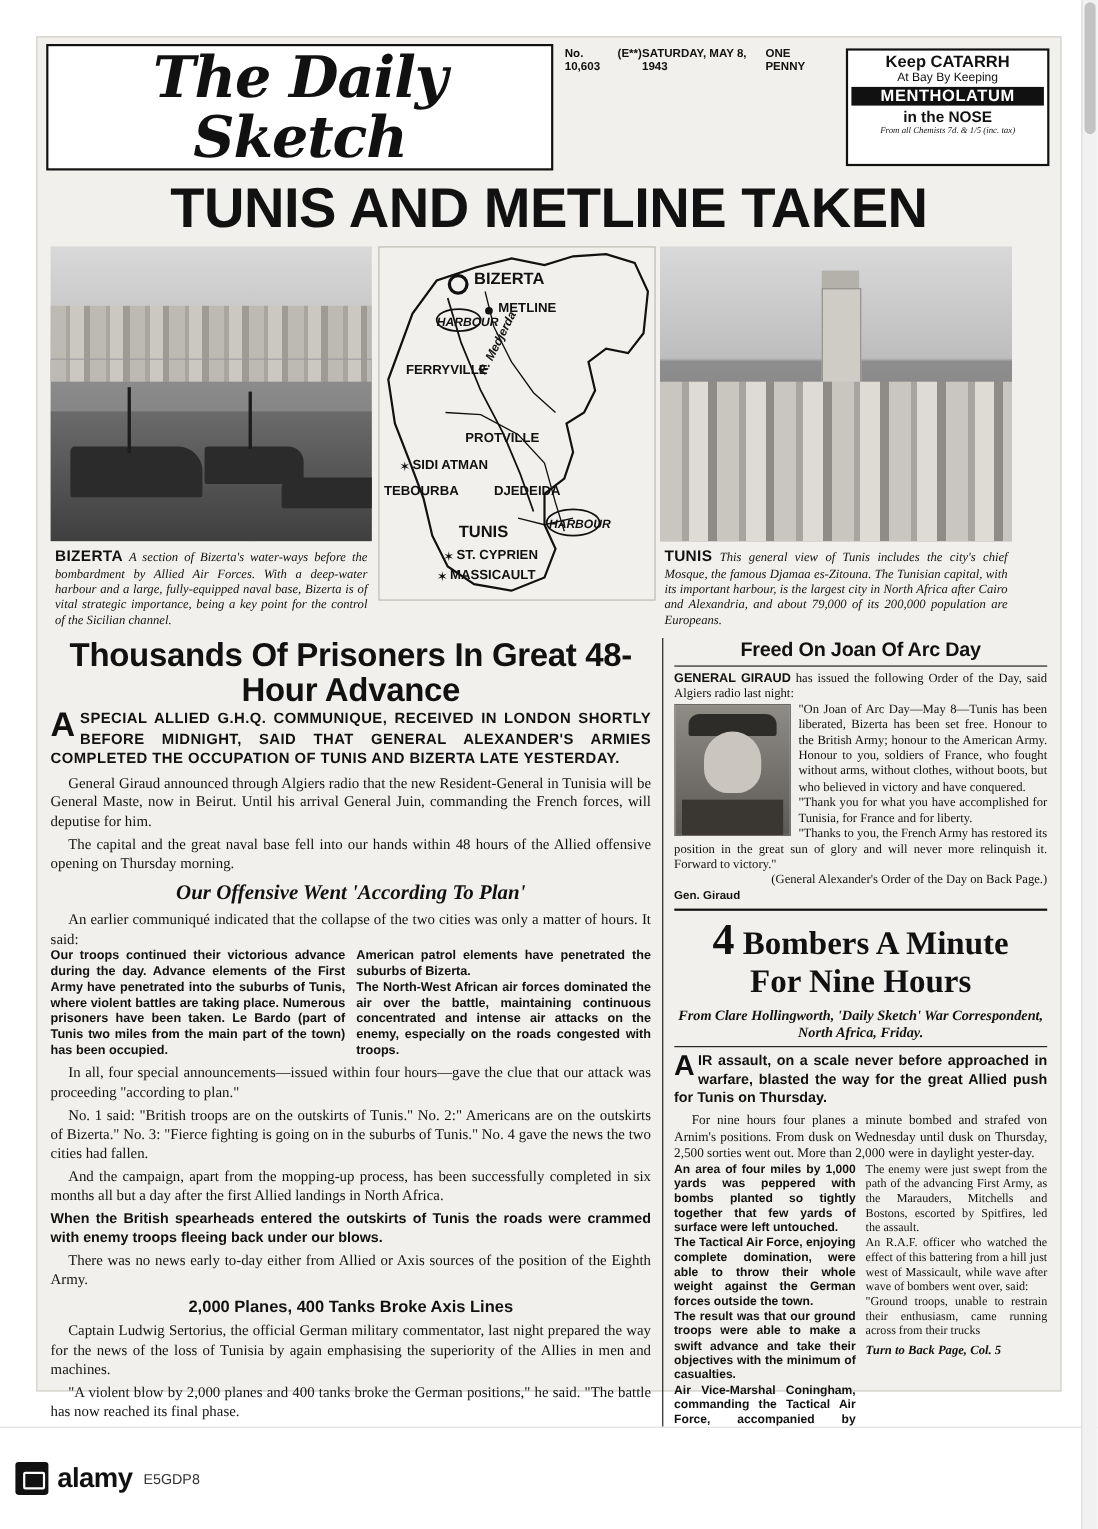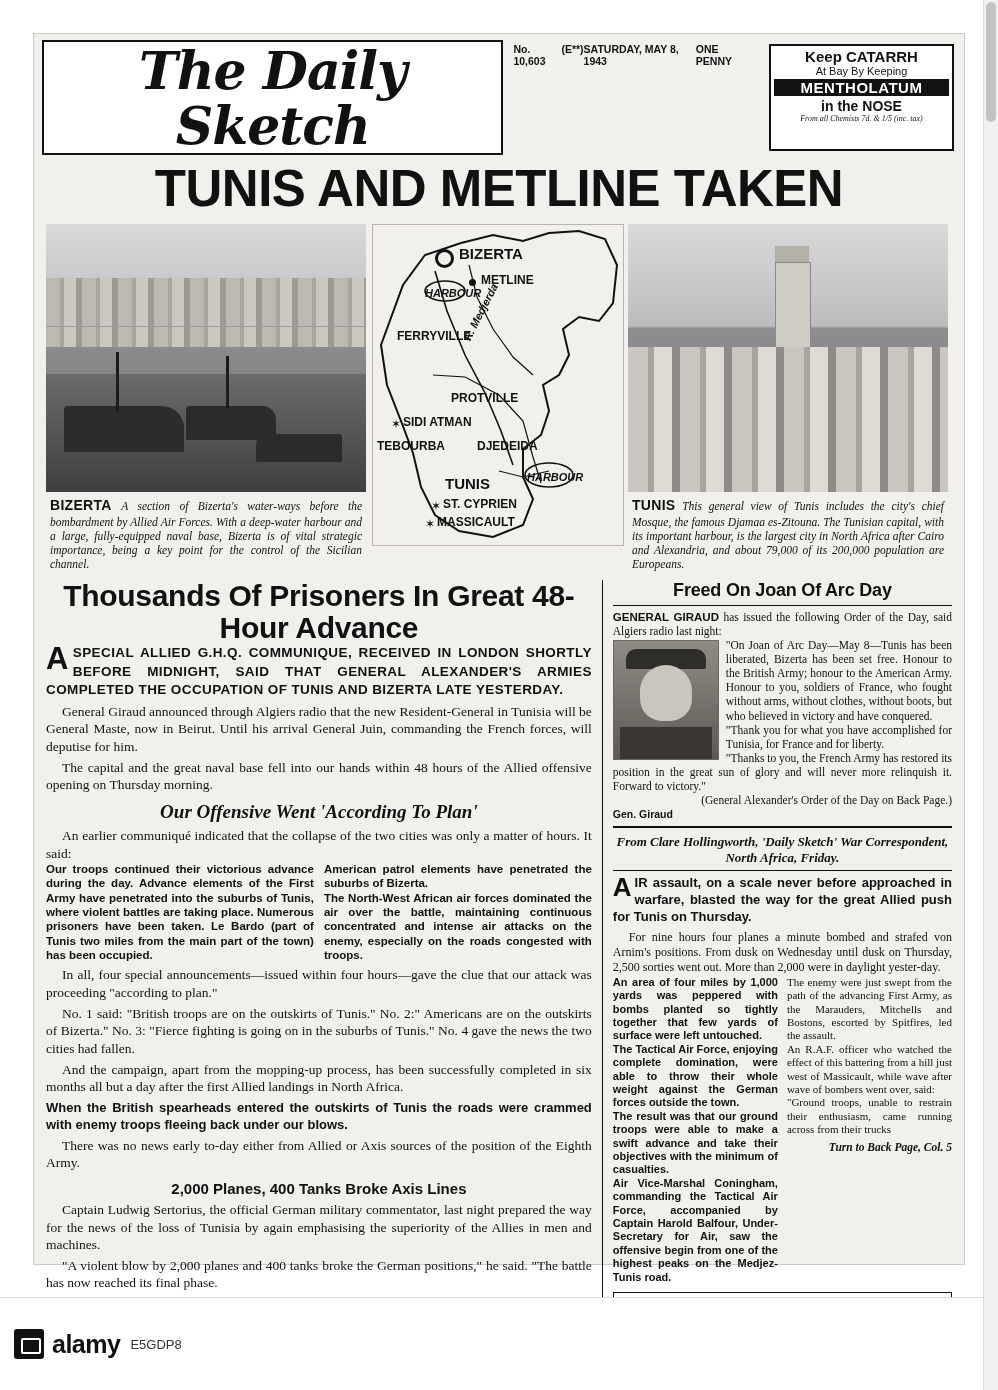--- a/index.html
+++ b/index.html
@@ -24,21 +24,21 @@
   .ad-right .r3{background:#111;color:#fff;font-family:"Liberation Sans",sans-serif;font-weight:bold;font-size:15px;letter-spacing:.5px;margin:2px 0;}
   .ad-right .r4{font-family:"Liberation Sans",sans-serif;font-weight:bold;font-size:14px;}
   .ad-right .r5{font-size:8px;font-style:italic;}
 
   
   .headline{font-family:"Liberation Sans",sans-serif;font-weight:bold;font-size:51px;text-align:center;letter-spacing:-.5px;margin:4px 0 6px 0;}
 
   
   .pics{display:flex;gap:6px;padding:0 12px;align-items:flex-start;}
   .pic-col{position:relative;}
-  .pic-left{width:320px;}
+  .pic-left{width:292px;}
   .pic-mid{width:250px;}
   .pic-right{width:320px;}
   .photo{width:100%;height:268px;background:#6f6f6f;position:relative;overflow:hidden;}
   .photo.sky{background:linear-gradient(#d9d9d9,#bdbdbd 38%,#8e8e8e 39%,#707070 100%);}
   .photo .hz{position:absolute;left:0;right:0;top:38%;height:1px;background:#9b9b9b;}
   .photo .bldgs{position:absolute;left:0;right:0;top:20%;height:26%;background:
      repeating-linear-gradient(90deg,#bdbab4 0 14px,#a9a6a0 14px 18px,#cbc8c2 18px 30px,#9e9b95 30px 36px);}
   .photo .water{position:absolute;left:0;right:0;bottom:0;height:44%;background:linear-gradient(#6b6b6b,#3f3f3f);}
   .photo .boat{position:absolute;background:#2b2b2b;}
   .photo .b1{left:18px;bottom:40px;width:120px;height:46px;border-radius:4px 22px 2px 2px;}
@@ -90,21 +90,21 @@
   .portrait .tor{position:absolute;left:6px;bottom:0;width:92px;height:32px;background:#3a3733;}
   .pname{text-align:left;font-family:"Liberation Sans",sans-serif;font-weight:bold;font-size:10.5px;}
   .bigdeck{font-family:"Liberation Serif",serif;font-weight:bold;font-size:30px;line-height:1.1;text-align:center;}
   .byline{font-style:italic;font-weight:bold;font-size:13px;text-align:center;line-height:1.25;margin:6px 0 4px 0;}
   .lead-b{font-family:"Liberation Sans",sans-serif;font-weight:bold;font-size:13px;line-height:1.3;text-align:justify;}
   .lead-b .drop{float:left;font-size:26px;line-height:21px;padding:2px 3px 0 0;}
   .rr{display:flex;gap:9px;}
   .rr>div{flex:1;}
   .small{font-size:11px;line-height:1.22;text-align:justify;}
   .small.bold{font-family:"Liberation Sans",sans-serif;font-weight:bold;}
-  .turnsm{font-style:italic;font-weight:bold;font-size:11.5px;text-align:right;margin-top:4px;}
+  .turnsm{font-style:italic;font-weight:bold;font-size:11.5px;text-align:left;margin-top:4px;}
   .faithbox{border:1px solid #111;margin-top:8px;padding:5px 7px;}
   .faithbox h4{margin:0 0 3px 0;font-family:"Liberation Sans",sans-serif;font-weight:bold;font-size:13px;text-align:center;}
   .faithbox p{margin:0;font-style:italic;font-size:11.5px;line-height:1.25;text-align:justify;}
 
   
   .footer{position:absolute;left:0;bottom:0;width:998px;height:92px;background:#fff;border-top:1px solid #ddd;display:flex;align-items:center;}
   .alamy{display:flex;align-items:center;gap:8px;padding-left:14px;}
   .alamy .mark{width:30px;height:30px;background:#111;border-radius:3px;position:relative;}
   .alamy .mark:after{content:"";position:absolute;left:7px;top:9px;width:16px;height:12px;border:2px solid #fff;border-radius:2px;}
   .alamy .word{font-family:"Liberation Sans",sans-serif;font-weight:bold;font-size:25px;letter-spacing:-.5px;}
@@ -261,20 +261,24 @@
           <div class="rtext">"On Joan of Arc Day—May 8—Tunis has been liberated, Bizerta has been set free.  Honour to the British Army; honour to the American Army.  Honour to you, soldiers of France, who fought without arms, without clothes, without boots, but who believed in victory and have conquered.</div>
           <div class="rtext">"Thank you for what you have accomplished for Tunisia, for France and for liberty.</div>
           <div class="rtext">"Thanks to you, the French Army has restored its position in the great sun of glory and will never more relinquish it.  Forward to victory."</div>
           <div class="rtext" style="text-align:right;">(General Alexander's Order of the Day on Back Page.)</div>
           <div class="pname">Gen. Giraud</div>
         </div>
 
         <div class="rline" style="border-top-width:2px;margin-top:6px;"></div>
 
         <div>
+          <div class="bigdeck">
+            <span style="font-size:40px;">4</span>
+            <span> Bombers A Minute<br>For Nine Hours</span>
+          </div>
           <div class="byline">From Clare Hollingworth, 'Daily Sketch' War Correspondent, North Africa, Friday.</div>
           <div class="rline"></div>
           <div class="lead-b">
             <span class="drop">A</span><span>IR assault, on a scale never before approached in warfare, blasted the way for the great Allied push for Tunis on Thursday.</span>
           </div>
           <p class="t" style="font-size:12px;">For nine hours four planes a minute bombed and strafed von Arnim's positions.  From dusk on Wednesday until dusk on Thursday, 2,500 sorties went out.  More than 2,000 were in daylight yester-day.</p>
 
           <div class="rr">
             <div>
               <div class="small bold">An area of four miles by 1,000 yards was peppered with bombs planted so tightly together that few yards of surface were left untouched.</div>

